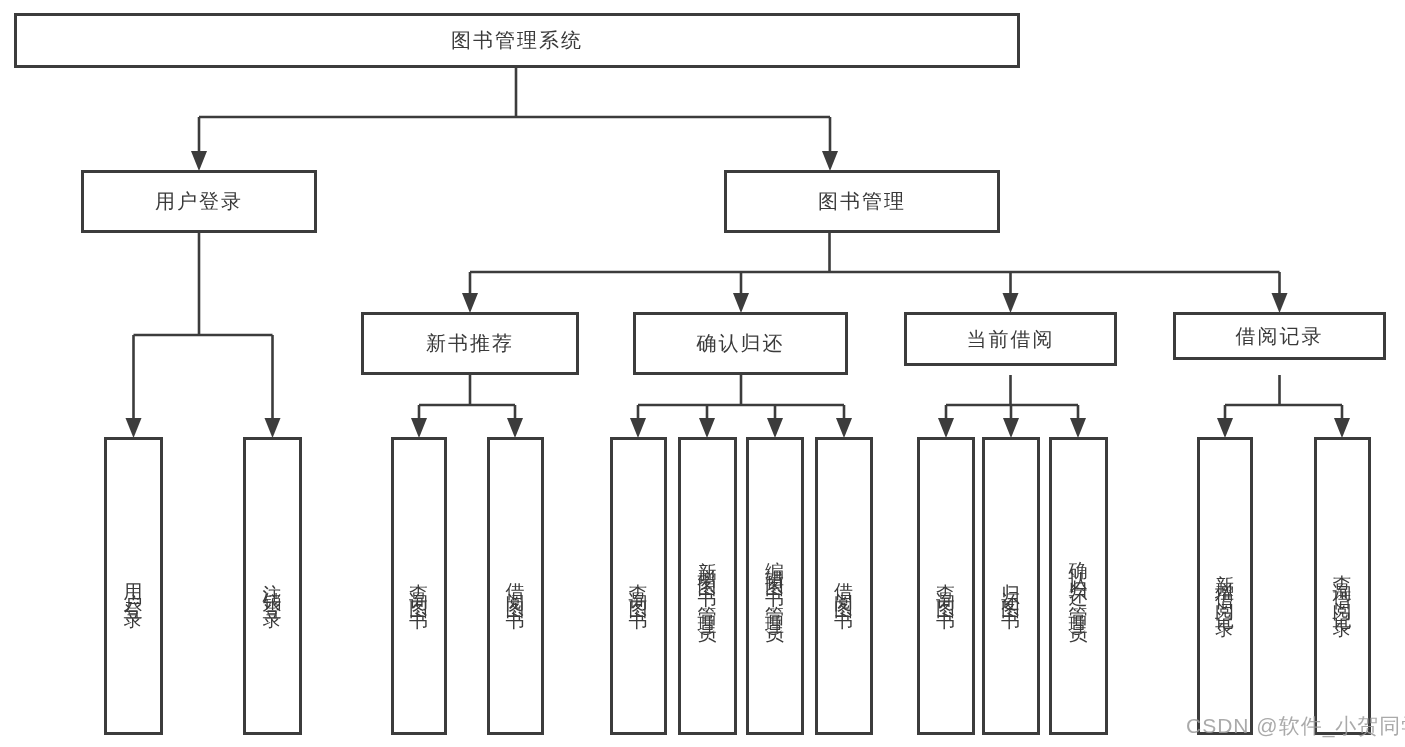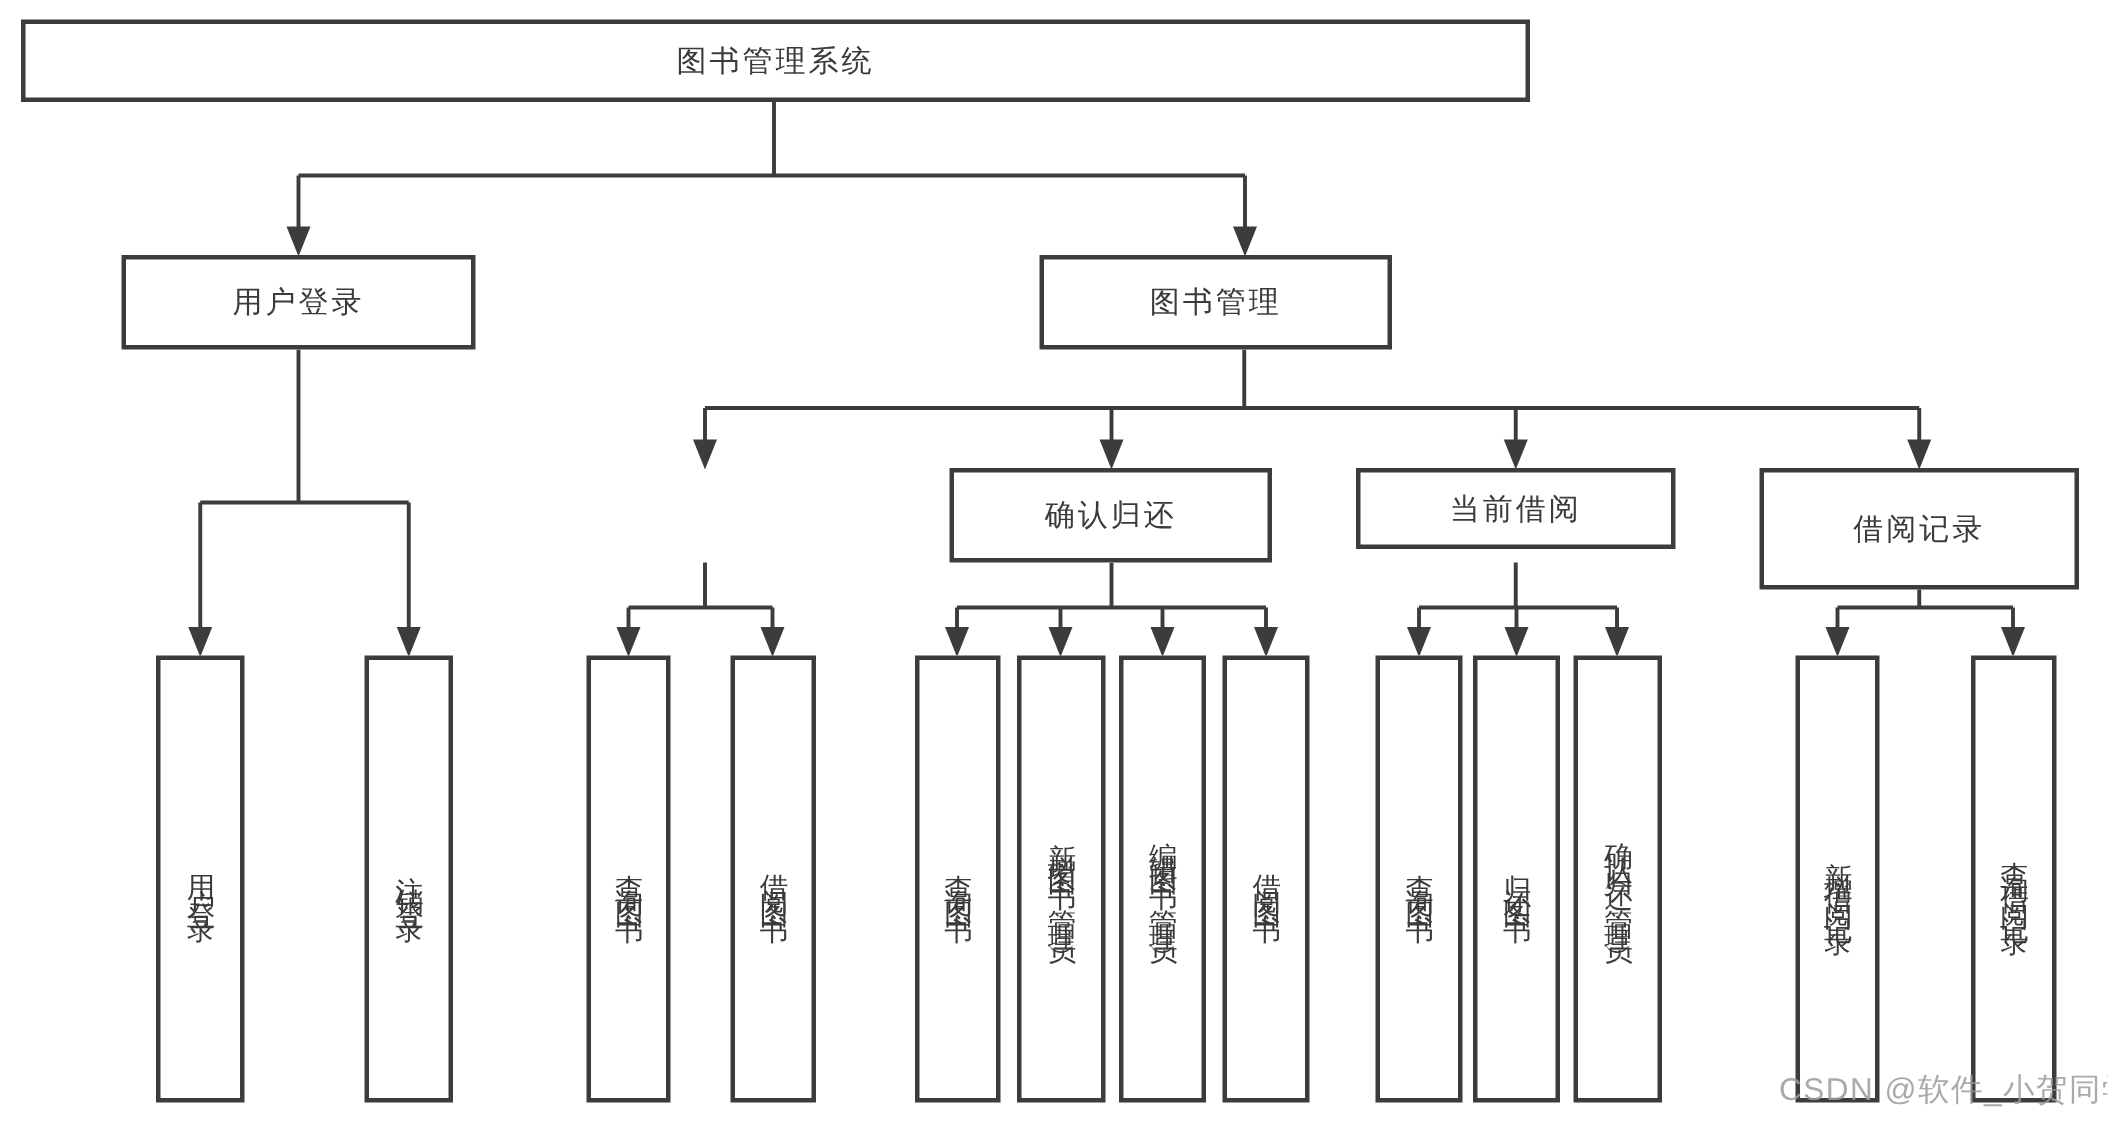--- a/index.html
+++ b/index.html
@@ -98,31 +98,34 @@
     </g>
   </svg>
 
   <div class="node" style="left:14px;top:13px;width:1006px;height:55px">
     <span>图书管理系统</span>
   </div>
 
   <div class="node" style="left:81px;top:170px;width:236px;height:63px">
     <span>用户登录</span>
   </div>
-  <div class="node" style="left:693px;top:170px;width:235px;height:63px">
+  <div class="node" style="left:724px;top:170px;width:276px;height:63px">
     <span>图书管理</span>
   </div>
 
+  <div class="node" style="left:361px;top:312px;width:218px;height:63px">
+    <span>新书推荐</span>
+  </div>
   <div class="node" style="left:633px;top:312px;width:215px;height:63px">
     <span>确认归还</span>
   </div>
   <div class="node" style="left:904px;top:312px;width:213px;height:54px">
     <span>当前借阅</span>
   </div>
-  <div class="node" style="left:1173px;top:312px;width:213px;height:81px">
+  <div class="node" style="left:1173px;top:312px;width:213px;height:48px">
     <span>借阅记录</span>
   </div>
 
   <div class="leaf" style="left:104px;width:59px">
     <span class="vtext">用户登录</span>
   </div>
   <div class="leaf" style="left:243px;width:59px">
     <span class="vtext">注销登录</span>
   </div>
   <div class="leaf" style="left:391px;width:56px">

